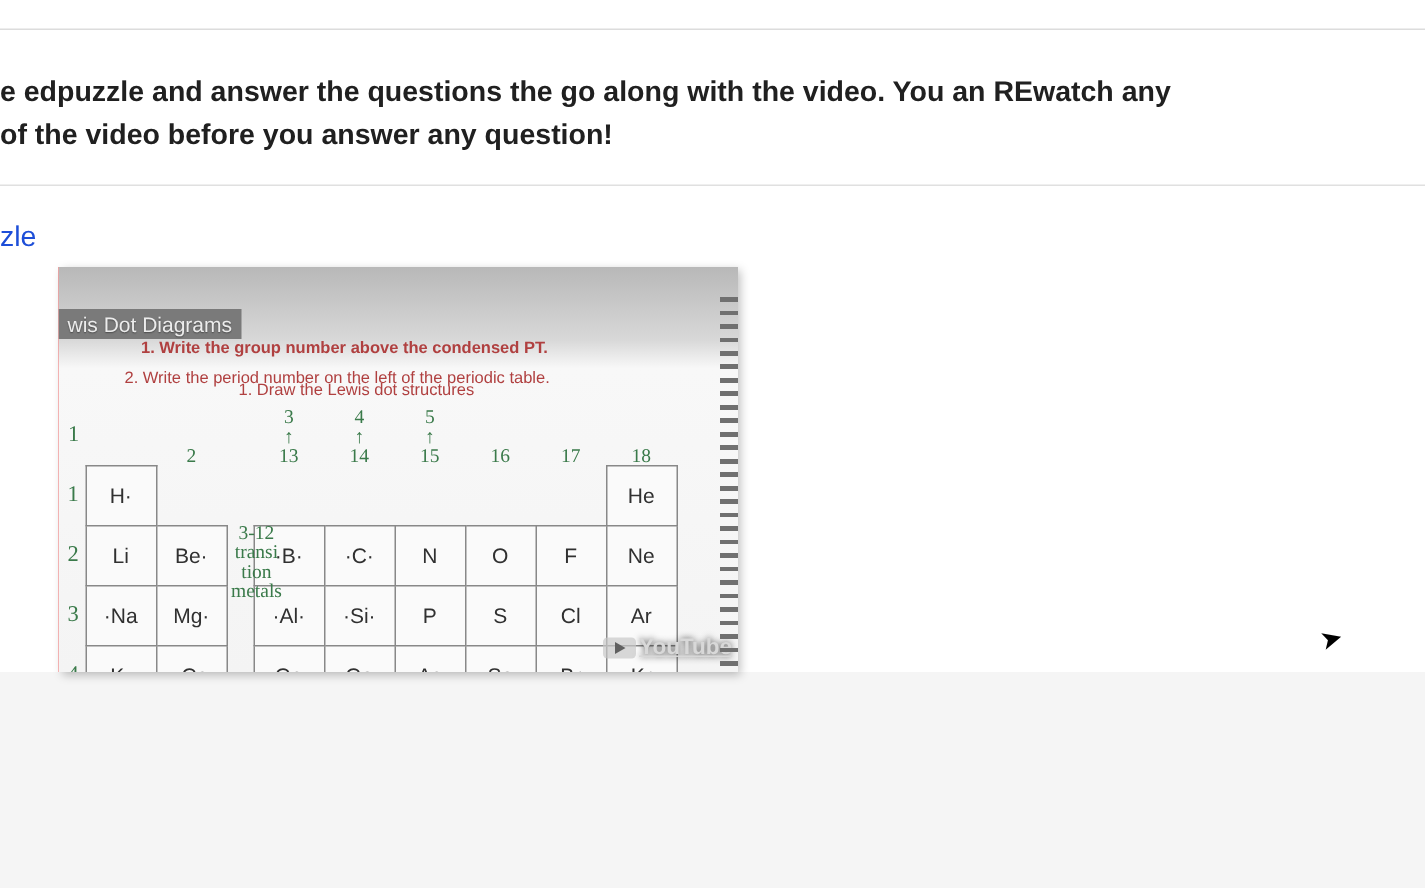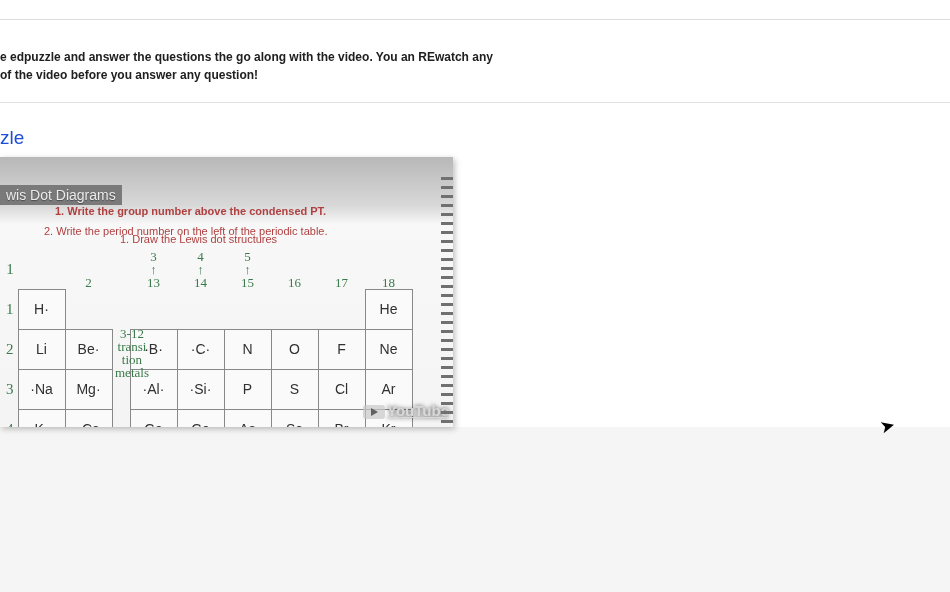--- a/index.html
+++ b/index.html
@@ -12,21 +12,21 @@
       position: relative;
     }
     .top-bar {
       height: 20px;
       background: #ffffff;
       border-bottom: 1px solid #dcdcdc;
     }
     .instructions {
       background: #ffffff;
       padding: 28px 0 18px 0;
-      font-size: 12px;
+      font-size: 19px;
       font-weight: 600;
       line-height: 1.5;
       color: #202020;
       border-bottom: 1px solid #e0e0e0;
     }
     .section-label {
       background: #ffffff;
       padding: 24px 0 8px 0;
       font-size: 19px;
       font-weight: 400;
@@ -36,20 +36,21 @@
       display: flex;
       background: #ffffff;
     }
     .video-pane {
       width: 453px;
       height: 270px;
       background: #ef4444;
       position: relative;
       overflow: hidden;
       box-shadow: 2px 2px 6px rgba(0,0,0,0.25);
+      margin-left: 39px;
     }
     .video-inner {
       position: absolute;
       top: 0; left: 0; right: 0; bottom: 0;
       background: linear-gradient(180deg, #b8b8b8 0%, #d8d8d8 18%, #f8f8f8 25%, #f4f4f4 100%);
     }
     .video-title {
       position: absolute;
       top: 28px; left: 0;
       font-size: 14px;

